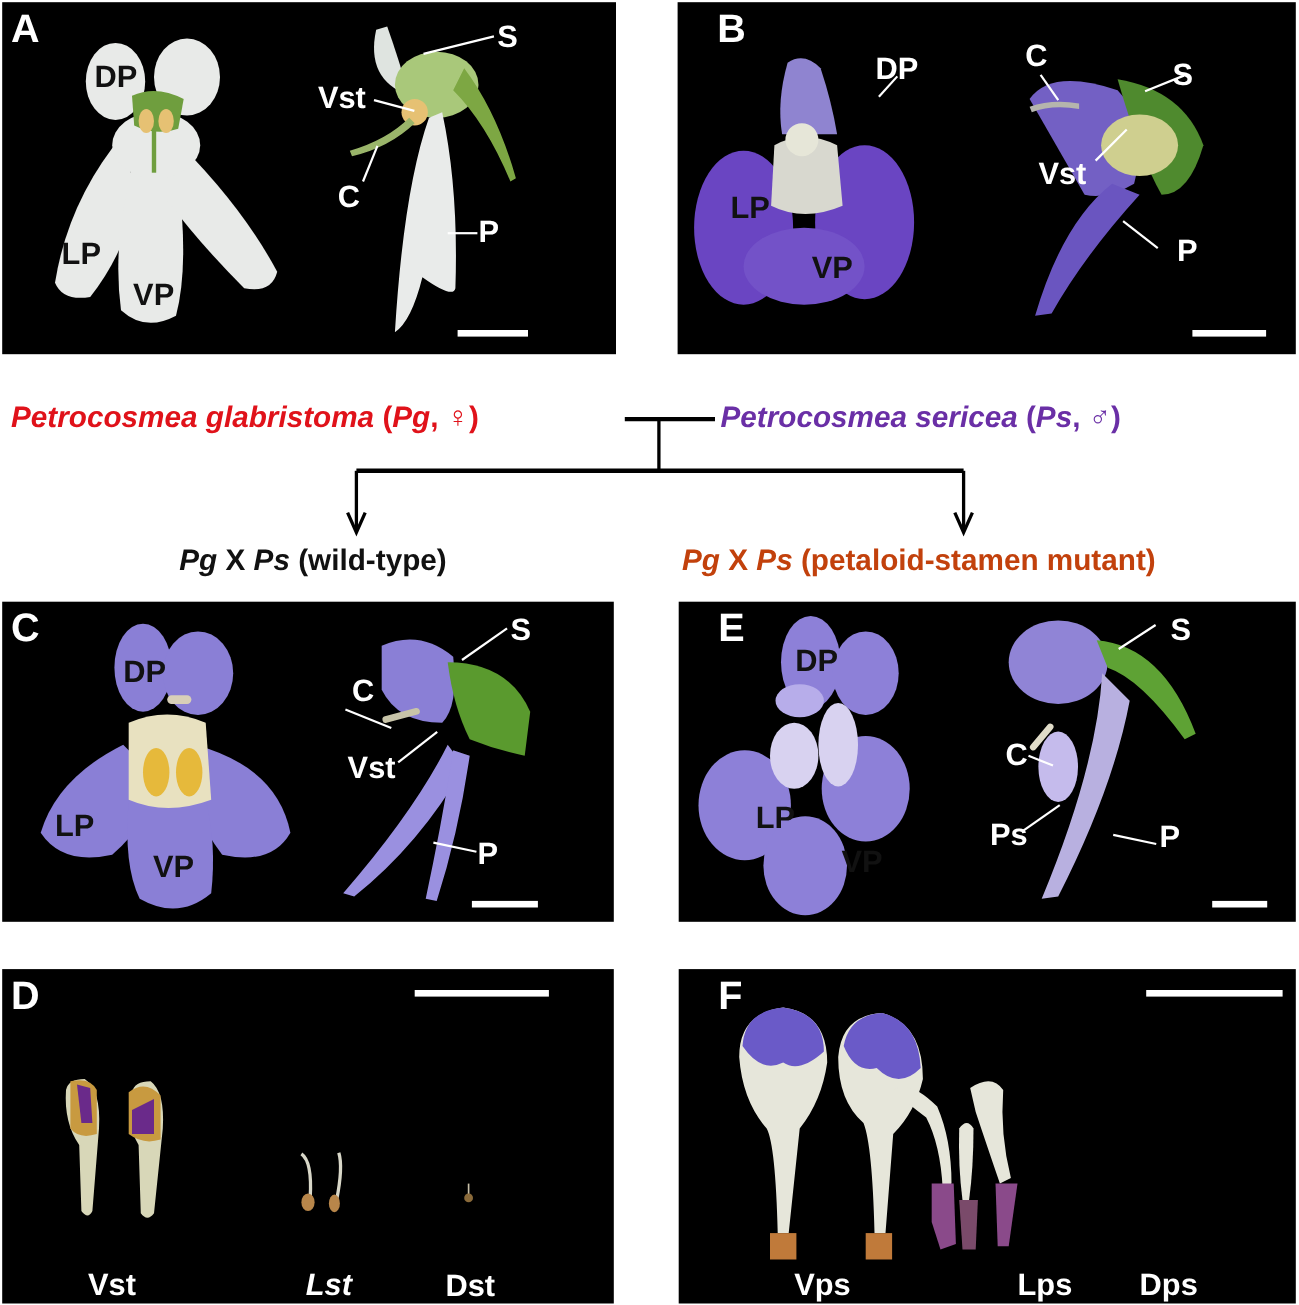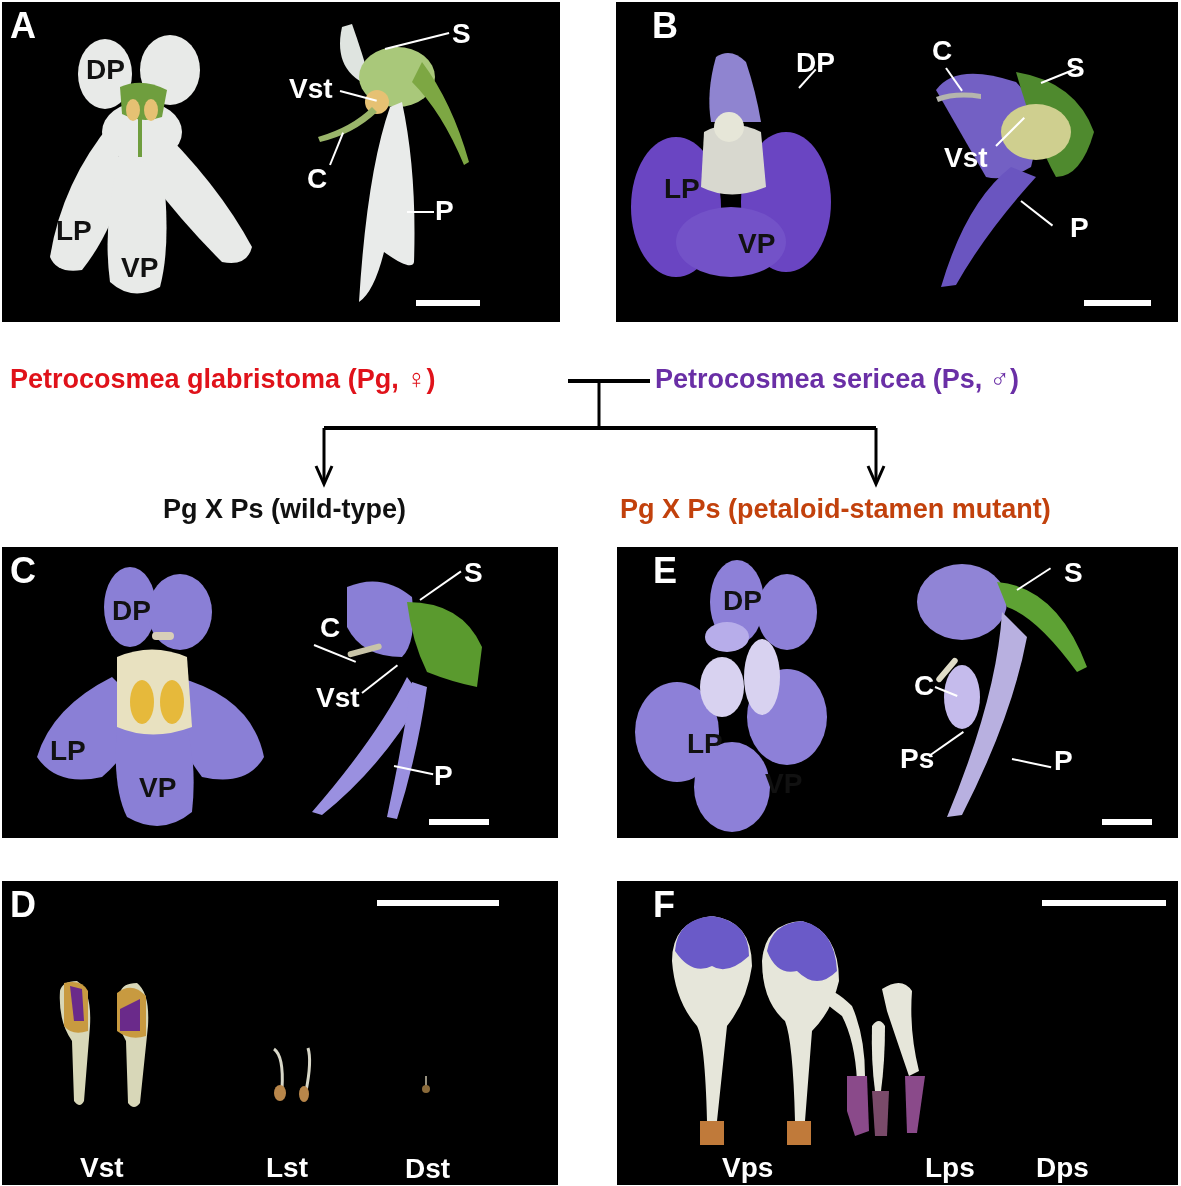--- a/index.html
+++ b/index.html
@@ -6,21 +6,21 @@
   body { width:1181px; height:1186px; position:relative; overflow:hidden; font-family:"Liberation Sans", sans-serif; }
   .panel { position:absolute; background:#000; overflow:hidden; }
   .panel-letter { position:absolute; color:#fff; font-weight:bold; font-size:36px; left:8px; top:6px; line-height:1; }
   .lbl { position:absolute; font-weight:bold; font-size:28px; line-height:1; white-space:nowrap; }
   .lbl.dark { color:#111; }
   .lbl.light { color:#fff; }
   .leader { position:absolute; height:2px; background:#fff; transform-origin:0 50%; }
   .scalebar { position:absolute; height:6px; background:#fff; }
   svg.art { position:absolute; left:0; top:0; }
   .cross-text { position:absolute; font-weight:bold; font-size:27px; white-space:nowrap; line-height:1; }
-  .italic { }
+  .italic { font-style:italic; }
 </style>
 </head>
 <body>
 
 <div class="panel" style="left:2px;top:2px;width:558px;height:320px;">
   <svg class="art" width="558" height="320">
 
     <g fill="#e8eae8">
       <ellipse cx="103" cy="72" rx="27" ry="35"></ellipse>
       <ellipse cx="168" cy="68" rx="30" ry="35"></ellipse>
@@ -198,21 +198,21 @@
     <ellipse cx="278" cy="212" rx="6" ry="8" fill="#b8864a"></ellipse>
     <path d="M306 167 Q310 180 304 210" stroke="#d8d7c8" stroke-width="3" fill="none"></path>
     <ellipse cx="302" cy="213" rx="5" ry="8" fill="#b8864a"></ellipse>
 
     <line x1="424" y1="195" x2="424" y2="205" stroke="#c8c0a8" stroke-width="1.5"></line>
     <ellipse cx="424" cy="208" rx="4" ry="4" fill="#8a6a3a"></ellipse>
   </svg>
   <div class="panel-letter">D</div>
   <div class="scalebar" style="left:375px;top:19px;width:122px;"></div>
   <div class="lbl light" style="left:78px;top:273px;">Vst</div>
-  <div class="lbl light" style="left:264px;top:273px;">Lst</div>
+  <div class="lbl light" style="left:276px;top:273px;font-style:italic;">Lst</div>
   <div class="lbl light" style="left:403px;top:274px;">Dst</div>
 </div>
 
 <div class="panel" style="left:617px;top:881px;width:561px;height:304px;">
   <svg class="art" width="561" height="304">
 
     <path d="M55 80 Q55 40 95 35 Q135 40 135 85 Q130 120 110 145 L100 240 L90 240 Q88 160 80 145 Q58 120 55 80 Z" fill="#e6e6da"></path>
     <path d="M58 70 Q60 38 95 35 Q132 40 132 75 Q110 95 95 85 Q75 95 58 70 Z" fill="#6a5ac8"></path>
     <rect x="83" y="240" width="24" height="24" fill="#c07a3a"></rect>
     <path d="M145 80 Q148 42 185 40 Q222 50 222 100 Q215 130 195 150 L188 240 L178 240 Q176 160 168 140 Q145 120 145 80 Z" fill="#e6e6da"></path>

